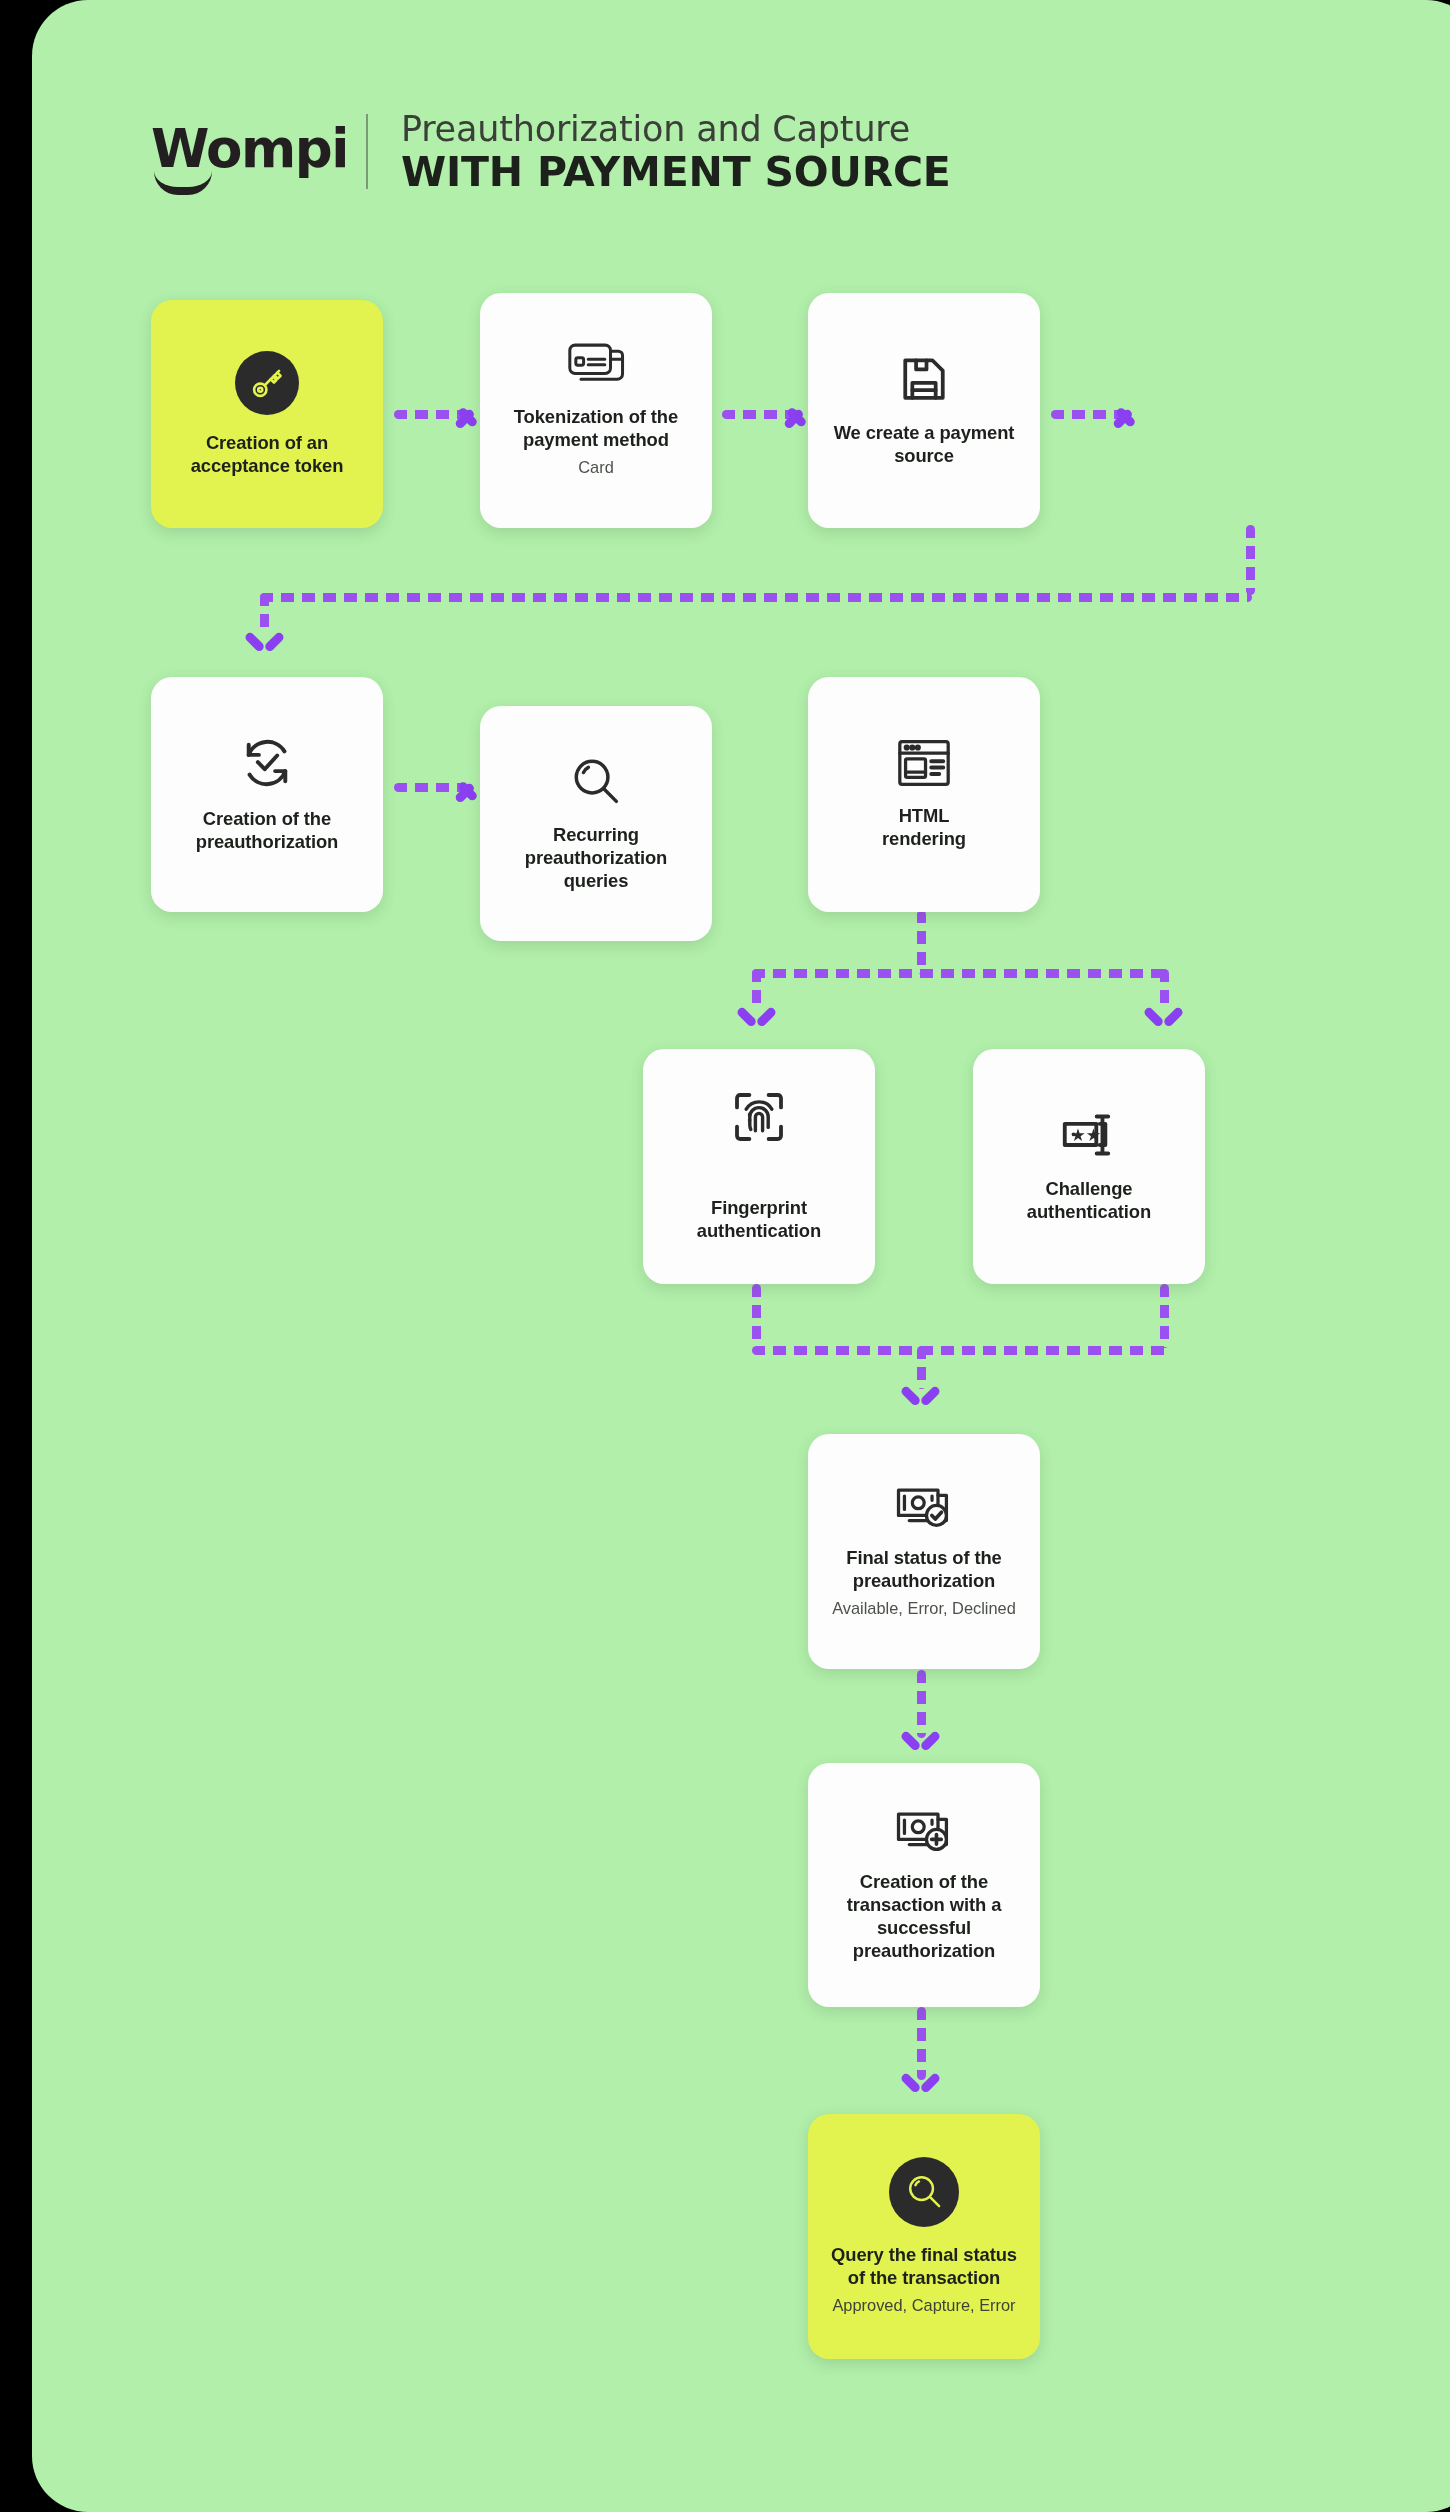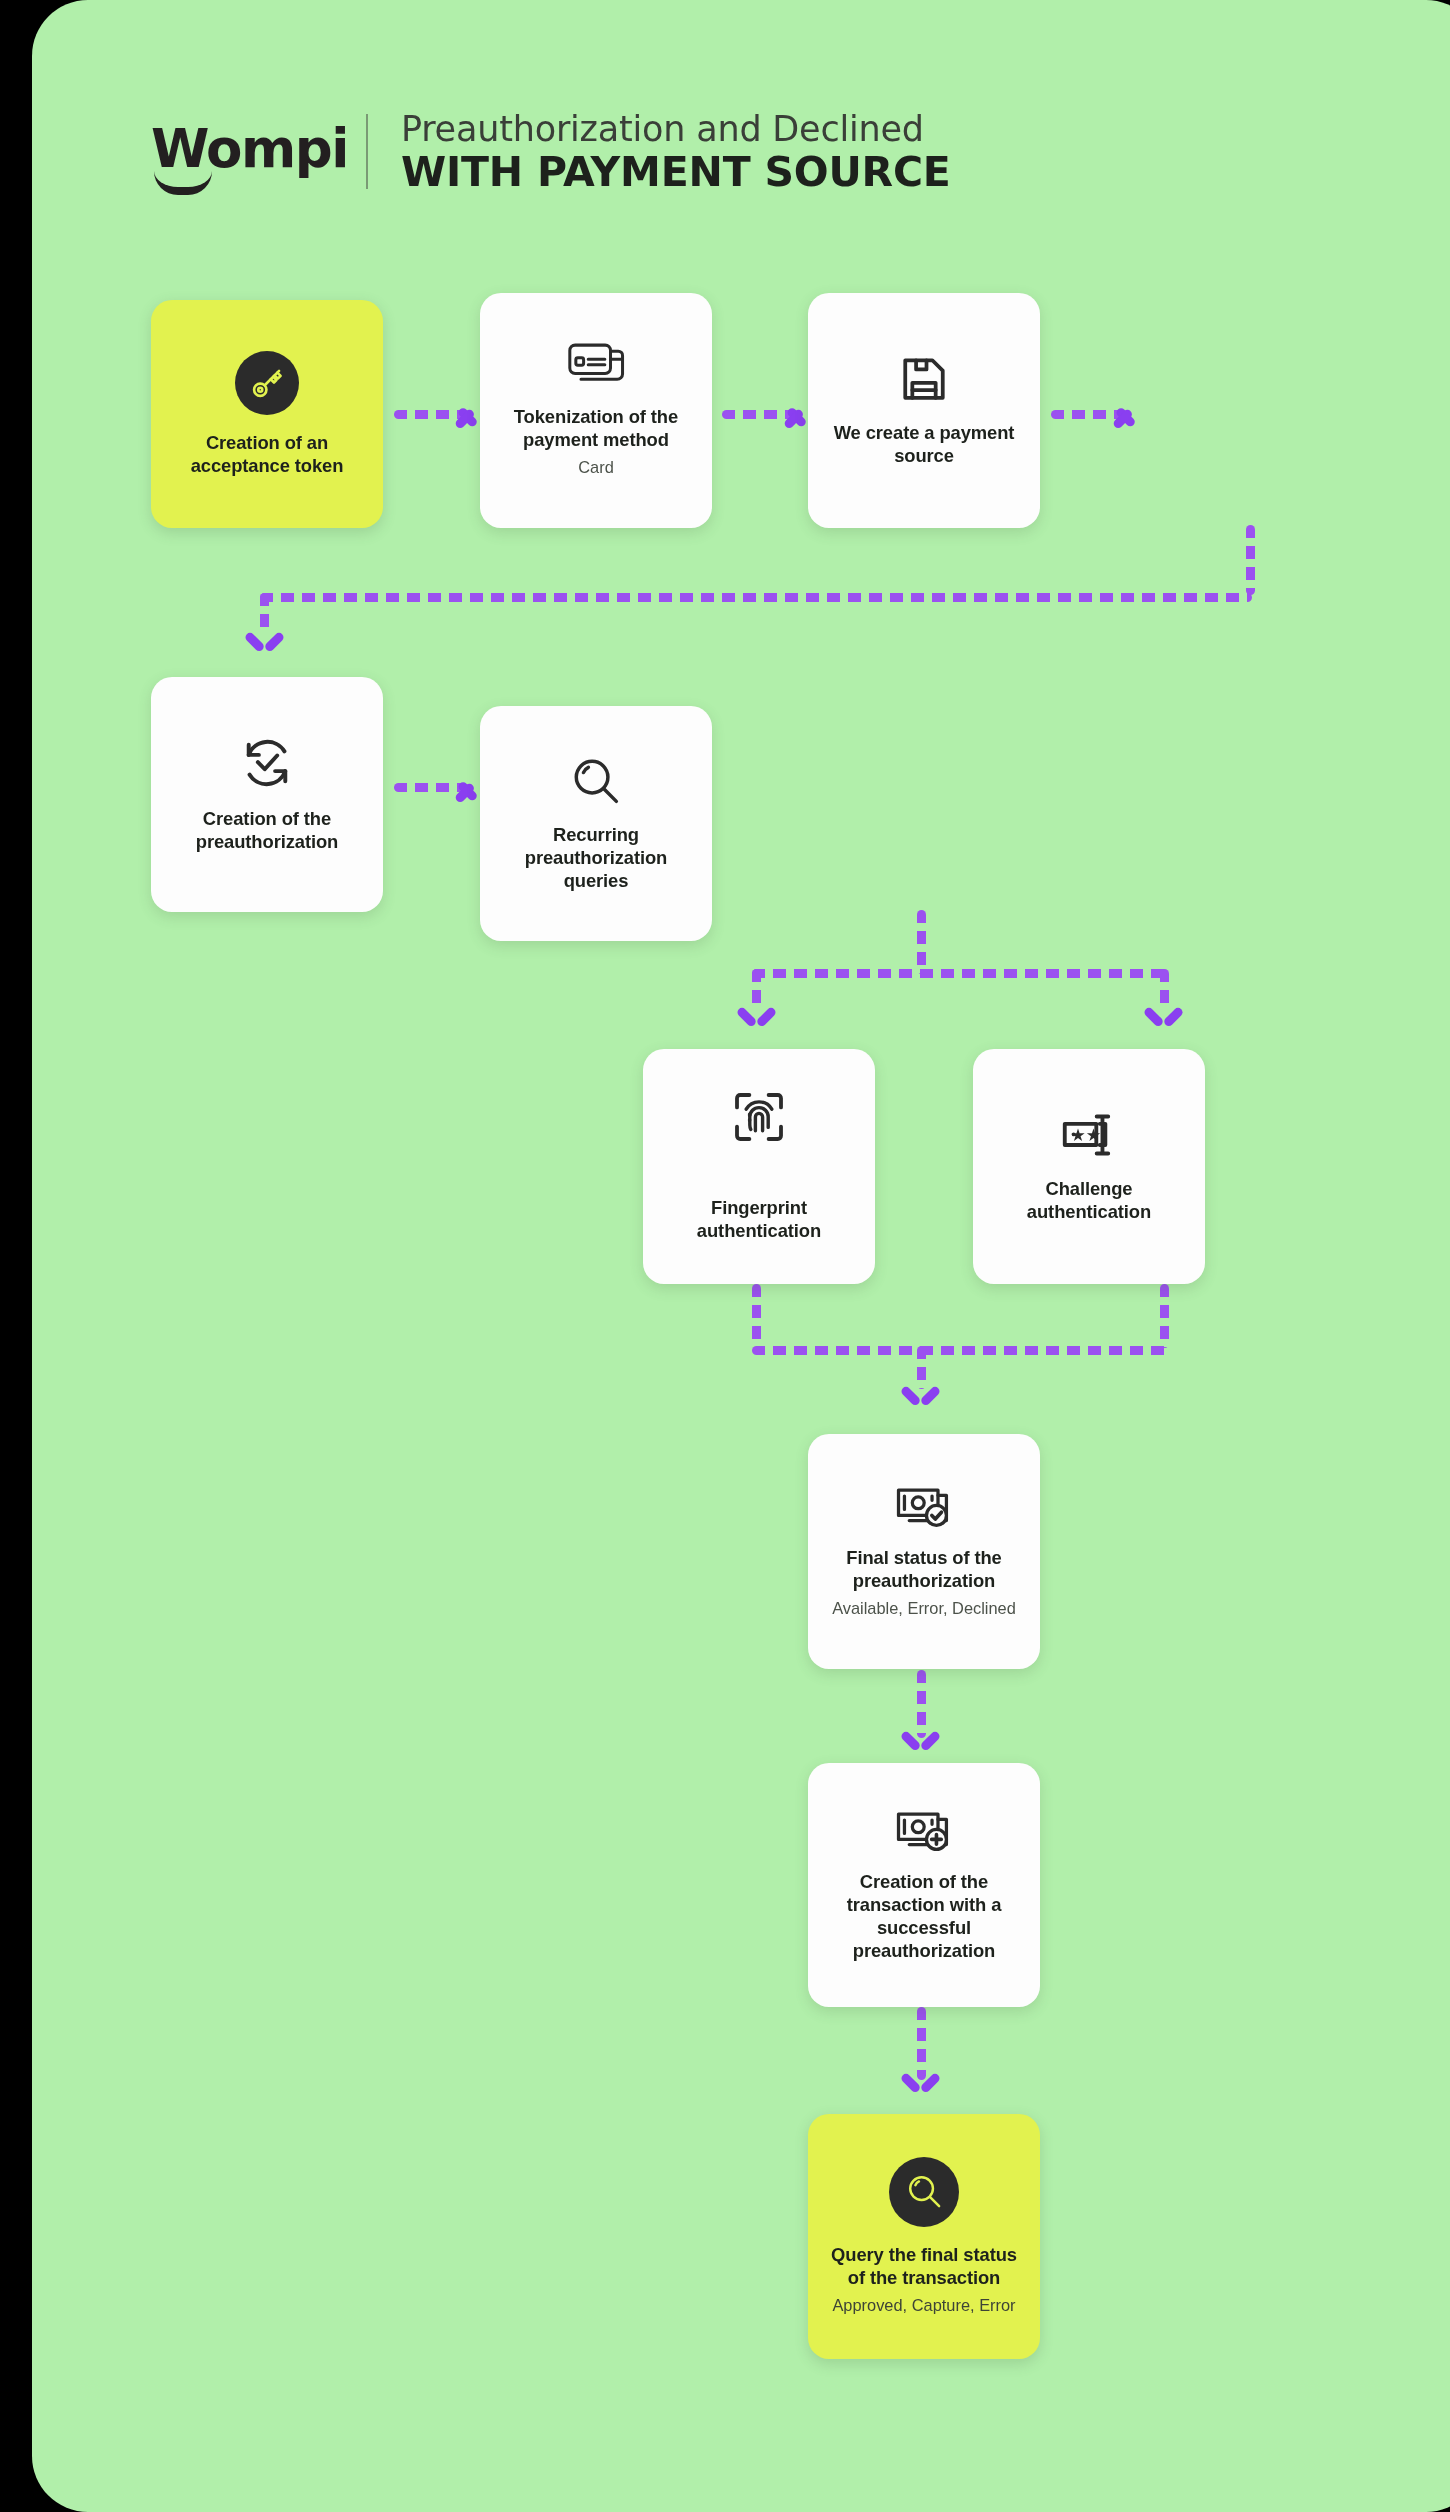--- a/index.html
+++ b/index.html
@@ -87,21 +87,21 @@
 
 <div class="page">
 
   <div class="header">
     <div class="logo">
       <div class="logo-text">Wompi</div>
       <div class="logo-smile"></div>
     </div>
     <div class="divider"></div>
     <div class="titles">
-      <div class="title-1">Preauthorization and Declined</div>
+      <div class="title-1">Preauthorization and Capture</div>
       <div class="title-2">WITH PAYMENT SOURCE</div>
     </div>
   </div>
 
   <div class="dashH" style="left:362px;top:410px;width:72px;"></div>
   <div class="arrowR" style="left:428px;top:401px;"></div>
 
   <div class="dashH" style="left:690px;top:410px;width:72px;"></div>
   <div class="arrowR" style="left:757px;top:401px;"></div>
 
@@ -194,20 +194,35 @@
     <div class="ico">
       <svg width="52" height="52" viewBox="0 0 24 24" fill="none" stroke="#2b2b2b" stroke-width="1.6" stroke-linecap="round" stroke-linejoin="round">
         <circle cx="10.2" cy="10.2" r="7.3"></circle>
         <path d="M15.6 15.6 21.4 21.4"></path>
         <path d="M6.2 8.1a4.6 4.6 0 0 1 2.3-2.4"></path>
       </svg>
     </div>
     <div class="lbl">Recurring<br>preauthorization<br>queries</div>
   </div>
 
+  <div class="card" style="left:776px;top:677px;width:232px;height:235px;">
+    <div class="ico">
+      <svg width="54" height="48" viewBox="0 0 28 25" fill="none" stroke="#2b2b2b" stroke-width="1.7" stroke-linecap="round" stroke-linejoin="round">
+        <rect x="1.4" y="1.4" width="25.2" height="22.2" rx="1.2"></rect>
+        <path d="M1.4 7.4h25.2"></path>
+        <circle cx="5" cy="4.4" r=".75" fill="#2b2b2b"></circle>
+        <circle cx="7.9" cy="4.4" r=".75" fill="#2b2b2b"></circle>
+        <circle cx="10.8" cy="4.4" r=".75" fill="#2b2b2b"></circle>
+        <rect x="4.4" y="10.4" width="10.4" height="9.6" rx=".8"></rect>
+        <path d="M4.4 17.2h10.4"></path>
+        <path d="M17.8 11.6h6.2M17.8 14.9h6.2M17.8 18.2h4.1" stroke-width="2.1"></path>
+      </svg>
+    </div>
+    <div class="lbl">HTML<br>rendering</div>
+  </div>
 
   <div class="card" style="left:611px;top:1049px;width:232px;height:235px;gap:36px;">
     <div class="ico">
       <svg width="52" height="52" viewBox="0 0 26 26" fill="none" stroke="#2b2b2b" stroke-width="1.9" stroke-linecap="round" stroke-linejoin="round">
         <path d="M2 8.2V3.6a1.6 1.6 0 0 1 1.6-1.6H8.2"></path>
         <path d="M17.8 2h4.6A1.6 1.6 0 0 1 24 3.6v4.6"></path>
         <path d="M24 17.8v4.6a1.6 1.6 0 0 1-1.6 1.6h-4.6"></path>
         <path d="M8.2 24H3.6A1.6 1.6 0 0 1 2 22.4v-4.6"></path>
         <path d="M6.6 9.1a7.4 7.4 0 0 1 12.8 0" stroke-width="1.7"></path>
         <path d="M8.9 19.2a5.1 5.1 0 0 1-.5-2.3v-4a4.6 4.6 0 0 1 9.2 0v5.3" stroke-width="1.7"></path>

